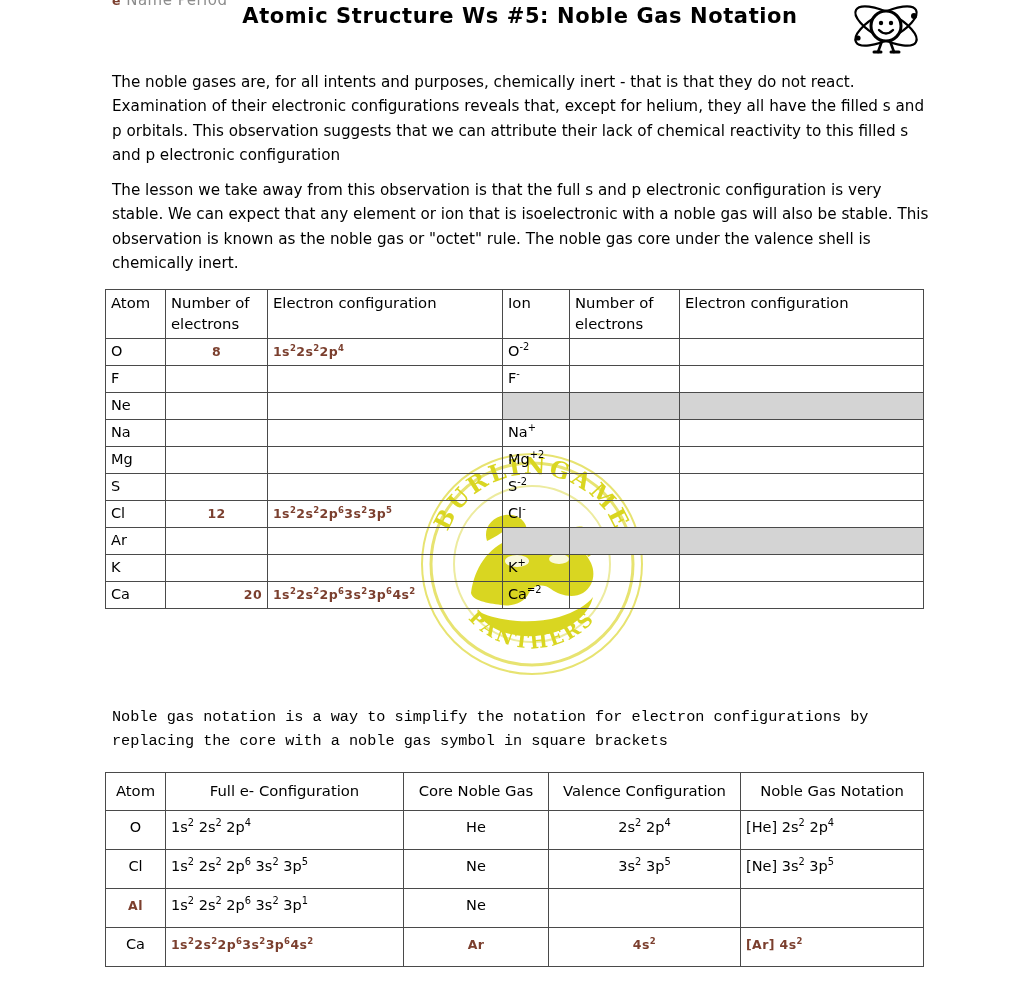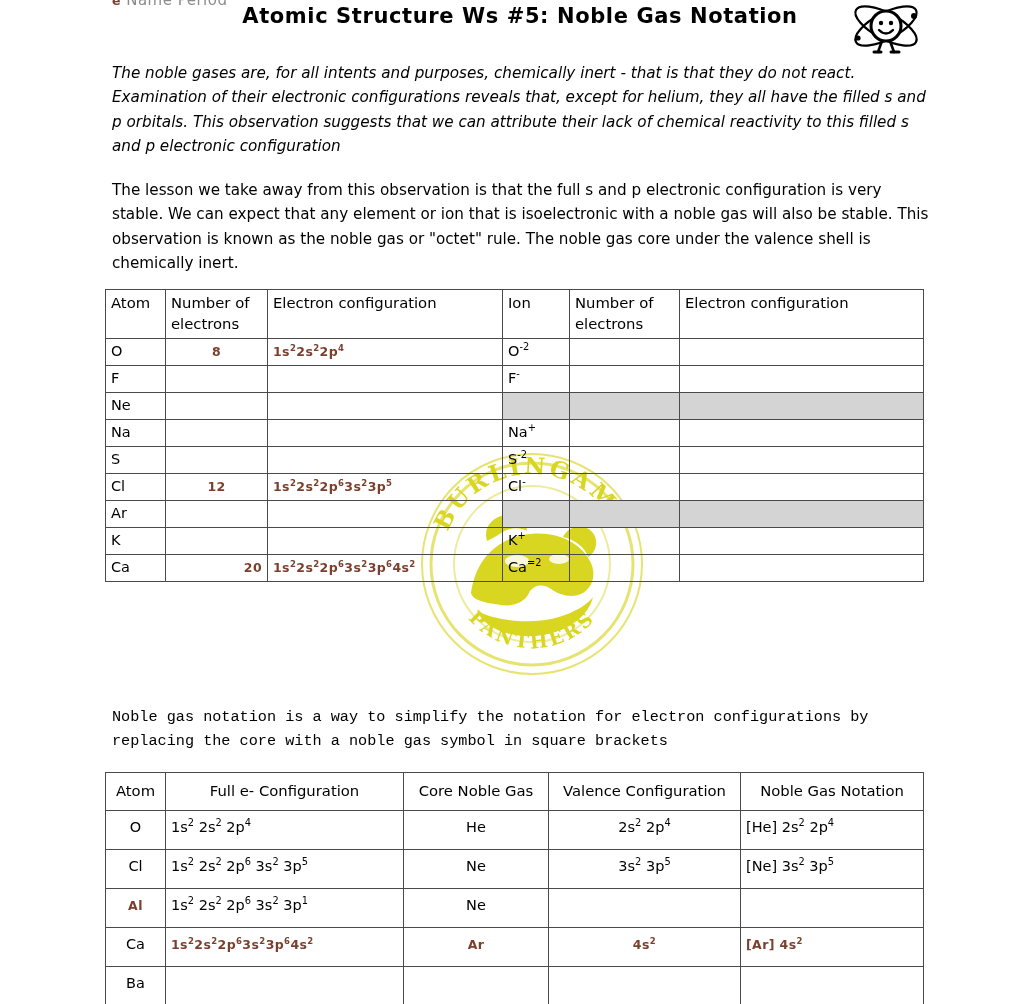--- a/index.html
+++ b/index.html
@@ -73,21 +73,21 @@
   
   .para {
     position: absolute;
     left: 112px;
     width: 824px;
     font-size: 15.2px;
     line-height: 24.3px;
     text-align: left;
     font-family: "DejaVu Sans", "Liberation Sans", sans-serif;
   }
-  #para1 { top: 61px; font-style: italic; }
+  #para1 { top: 70px; }
   #para2 { top: 178px; }
   #para3 { top: 705px; width: 812px; font-family: Liberation Mono, monospace; }
 
   
   .questions {
     position: absolute;
     left: 112px;
     top: 611px;
     width: 520px;
     font-size: 15.2px;
@@ -283,20 +283,28 @@
         </tr>
         <tr>
           <td><span>Na</span></td>
           <td style="text-align: center;"></td>
           <td></td>
           <td><span>Na<sup>+</sup></span></td>
           <td></td>
           <td></td>
         </tr>
         <tr>
+          <td><span>Mg</span></td>
+          <td style="text-align: center;"></td>
+          <td></td>
+          <td><span>Mg<sup>+2</sup></span></td>
+          <td></td>
+          <td></td>
+        </tr>
+        <tr>
           <td><span>S</span></td>
           <td style="text-align: center;"></td>
           <td></td>
           <td><span>S<sup>-2</sup></span></td>
           <td></td>
           <td></td>
         </tr>
         <tr>
           <td><span>Cl</span></td>
           <td style="text-align: center;"><span class="hand">12</span></td>
@@ -376,23 +384,16 @@
           <td class="c"></td>
           <td></td>
         </tr>
         <tr>
           <td class="c"><span>Ca</span></td>
           <td><span class="hand">1s<sup>2</sup>2s<sup>2</sup>2p<sup>6</sup>3s<sup>2</sup>3p<sup>6</sup>4s<sup>2</sup></span></td>
           <td class="c"><span class="hand">Ar</span></td>
           <td class="c"><span class="hand">4s<sup>2</sup></span></td>
           <td><span class="hand">[Ar] 4s<sup>2</sup></span></td>
         </tr>
-        <tr>
-          <td class="c"><span>Ba</span></td>
-          <td></td>
-          <td class="c"></td>
-          <td class="c"></td>
-          <td></td>
-        </tr>
       </tbody>
   </table>
 
 </div>
 
 </body></html>

